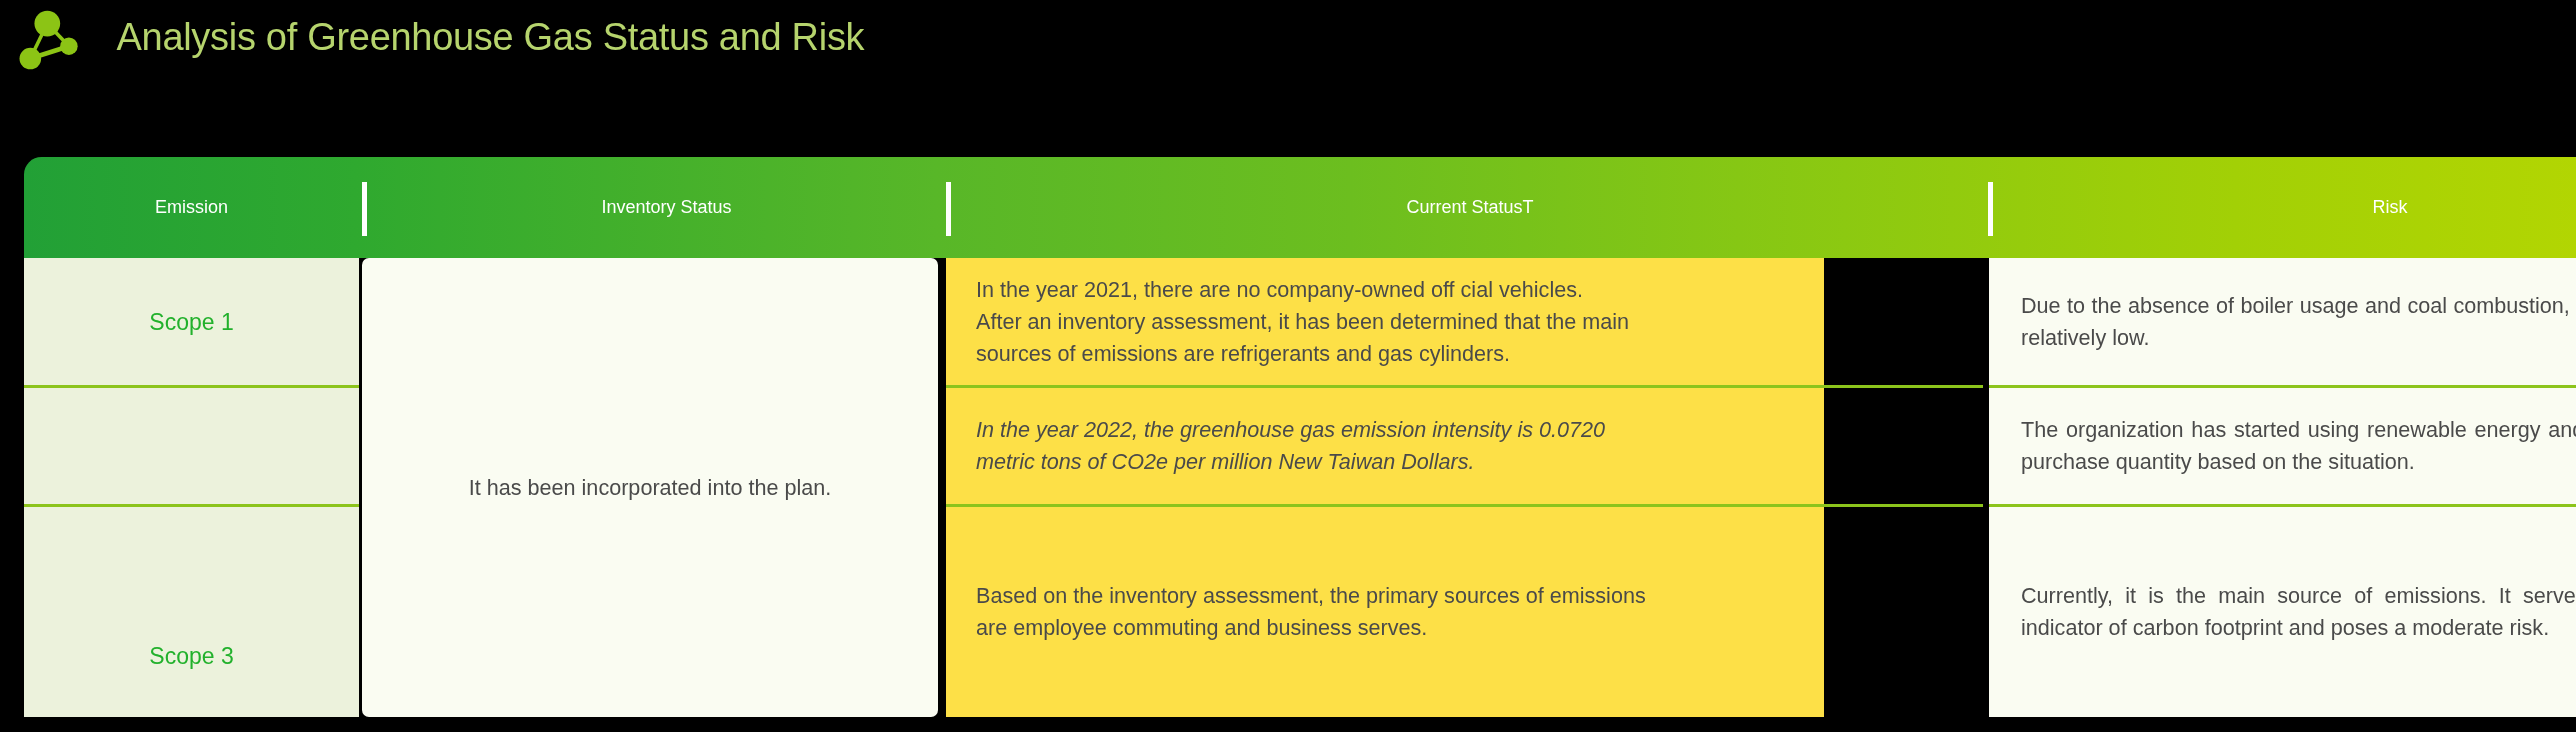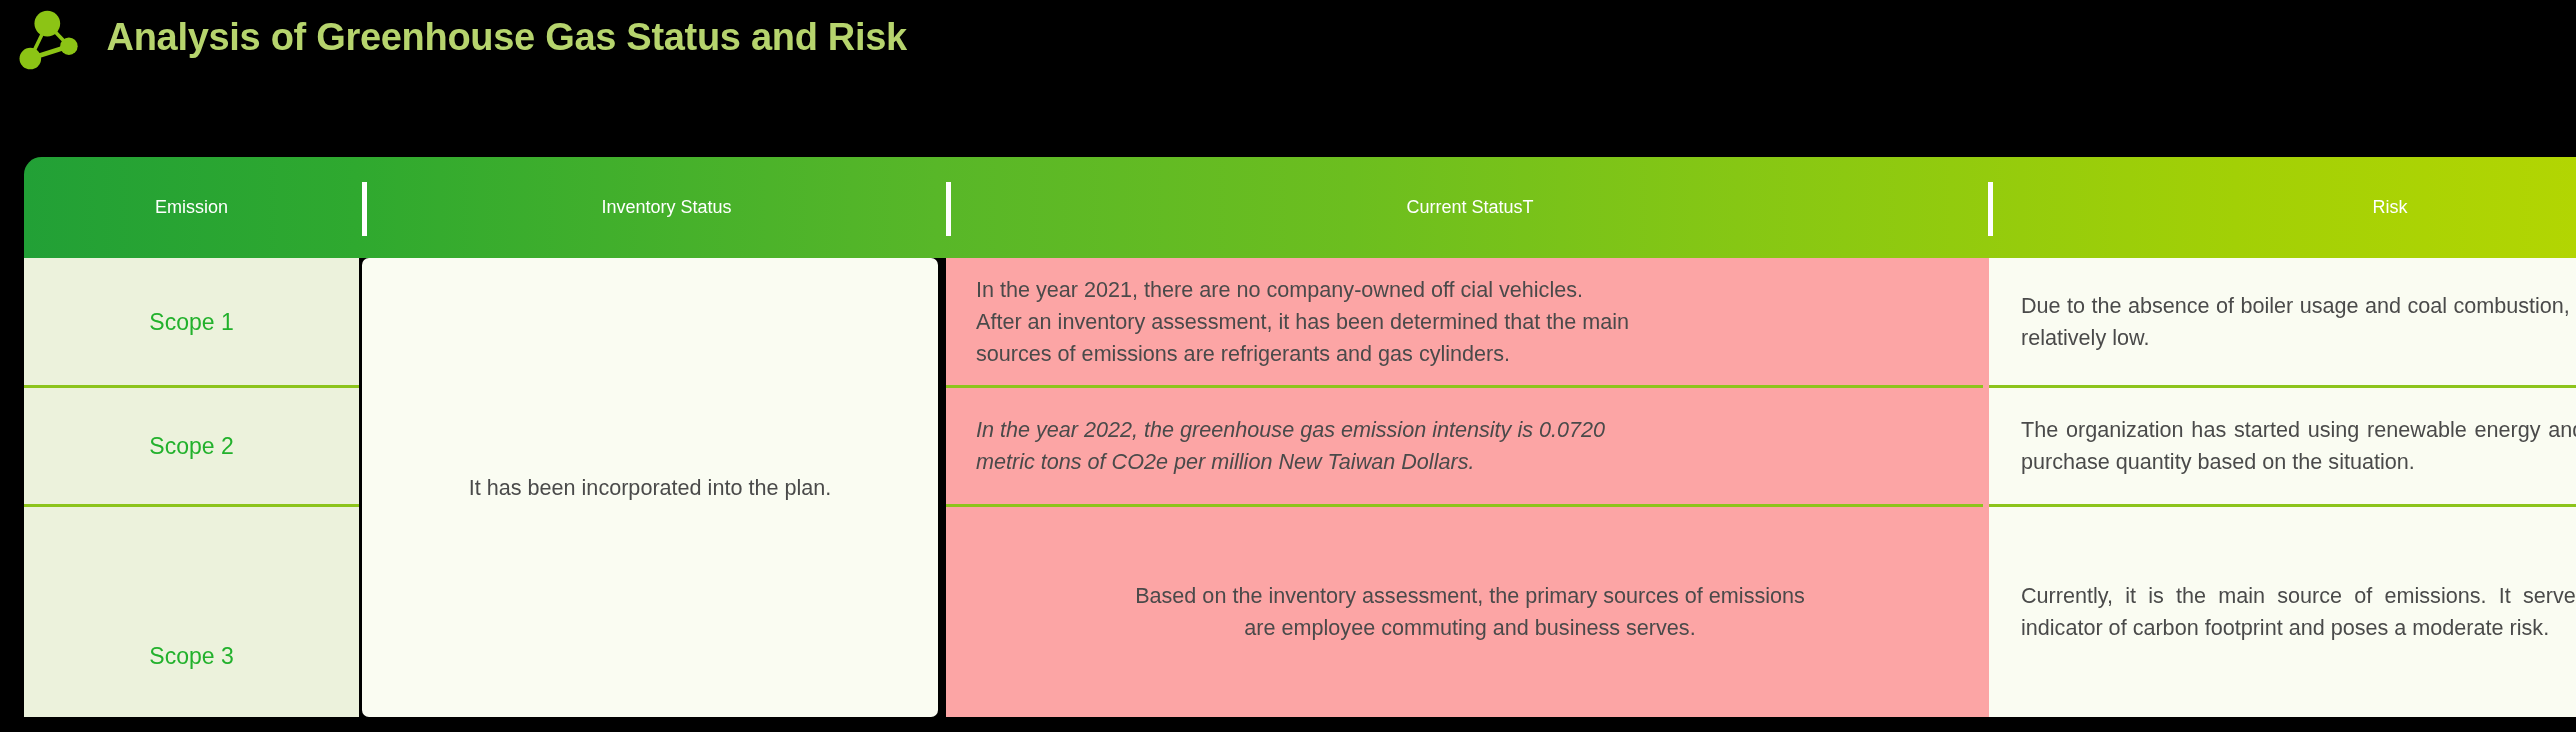--- a/index.html
+++ b/index.html
@@ -10,22 +10,22 @@
     overflow:hidden;
   }
 
   
   #title-bar{
     position:absolute; left:0; top:0; width:2787px; height:155px;
     display:flex; align-items:flex-start; padding-top:9.3px; padding-left:18.5px;
   }
   #brand-icon{ width:71px; height:62px; flex:0 0 auto; display:block; }
   #page-title{
-    margin-left:17px;
-    font-size:38px; font-weight:bold; line-height:56px;
+    margin-left:27px;
+    font-size:38px; font-weight:normal; line-height:56px;
     color:#b6d46d; letter-spacing:-0.3px; white-space:nowrap;
   }
 
   
   #gas-table{
     position:absolute; left:0; top:157px; width:2787px; height:572px;
   }
 
   
   #table-header{
@@ -47,21 +47,21 @@
     background:#ffffff;
   }
 
   
   #table-body{
     position:absolute; left:0; top:101px; width:2787px; height:471px;
   }
   .bcol{ position:absolute; top:0; height:459px; }
   #col-scope{ left:24px; width:335px; background:#ecf2dc; }
   #col-inventory{ left:362px; width:576px; background:#fafcf2;border-radius:7px; }
-  #col-status{ left:946px; width:1043px; background:#fca5a5; }
+  #col-status{ left:946px; width:878px; background:#fde047; }
   #col-risk{ left:1989px; width:799px; background:#fafcf2; }
 
   .rowdiv{
     position:absolute; height:3.1px; background:#8cc41c;
   }
 
   .cell{
     position:absolute; left:0; width:100%;
     display:flex; flex-direction:column; justify-content:center;
   }
@@ -104,23 +104,20 @@
     <div class="hcell" style="left:1969px;width:794px;">Risk</div>
   </div>
 
   <div id="table-body">
 
     <div class="bcol" id="col-scope">
       <div class="cell scope-cell" style="top:0;height:127px;">
         <span>Scope 1</span>
       </div>
       <div class="rowdiv" style="left:0;top:127px;width:335px;"></div>
-      <div class="cell scope-cell" style="top:130px;height:116px;">
-        <span>Scope 2</span>
-      </div>
       <div class="rowdiv" style="left:0;top:246px;width:335px;"></div>
       <div class="cell scope-cell" style="top:249px;height:209px;margin-top:44px;">
         <span>Scope 3</span>
       </div>
     </div>
 
     <div class="bcol" id="col-inventory">
       <div class="cell body-text centered-txt" style="top:0;height:459px;padding:0 26px;">
         <span>It has been incorporated into the plan.</span>
       </div>
@@ -131,21 +128,21 @@
         <span>In the year 2021, there are no company-owned off cial vehicles.</span>
         <span>After an inventory assessment, it has been determined that the main</span>
         <span>sources of emissions are refrigerants and gas cylinders.</span>
       </div>
       <div class="rowdiv" style="left:0;top:127px;width:1037px;"></div>
       <div class="cell body-text pad-left" style="top:130px;height:116px;font-style:italic;">
         <span>In the year 2022, the greenhouse gas emission intensity is 0.0720</span>
         <span>metric tons of CO2e per million New Taiwan Dollars.</span>
       </div>
       <div class="rowdiv" style="left:0;top:246px;width:1037px;"></div>
-      <div class="cell body-text pad-left" style="top:249px;height:209px;text-align:center;">
+      <div class="cell body-text pad-left" style="top:249px;height:209px;">
         <span>Based on the inventory assessment, the primary sources of emissions</span>
         <span>are employee commuting and business serves.</span>
       </div>
     </div>
 
     <div class="bcol" id="col-risk">
       <div class="cell body-text pad-left-risk justified" style="top:0;height:127px;">
         <span>Due to the absence of boiler usage and coal combustion, the emission risk is relatively low.</span>
       </div>
       <div class="rowdiv" style="left:0;top:127px;width:799px;"></div>

